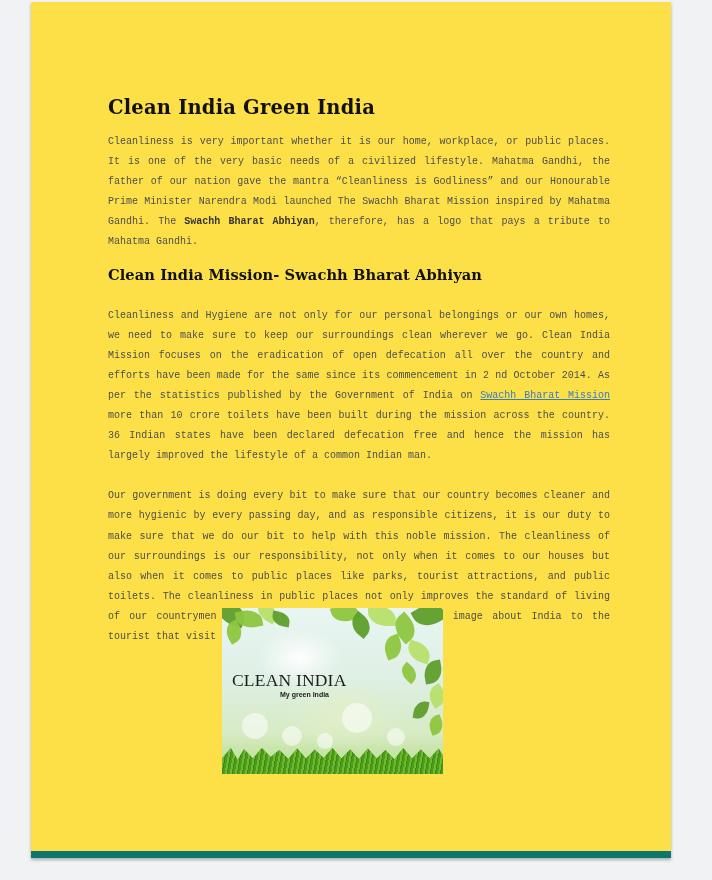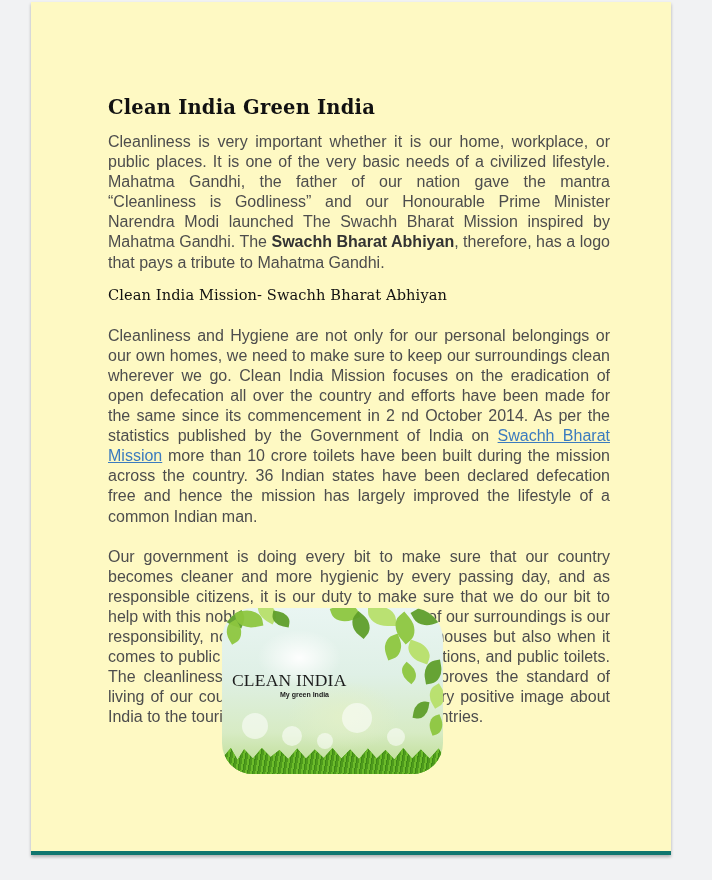--- a/index.html
+++ b/index.html
@@ -2,49 +2,48 @@
 <html><head>
 <meta charset="utf-8">
 <style>
   html, body { margin: 0; padding: 0; }
   body {
     width: 712px; height: 880px; background: #f1f2f3; position: relative; overflow: hidden;
     font-family: "DejaVu Sans", sans-serif;
   }
   .page {
     position: absolute; left: 31px; top: 2px; width: 640px; height: 849px;
-    background: #fef9c3;
+    background: #fde047;
     box-shadow: 0 2px 3px rgba(0,0,0,0.28);
-    border-bottom: 4px solid #0f766e;
+    border-bottom: 7px solid #0f766e;
   }
   .content { position: absolute; left: 77px; top: 92px; width: 502px; }
   h1 {
     font-family: "DejaVu Serif", serif; font-weight: bold; font-size: 19.5px;
     color: #111; margin: 0 0 10px 0; letter-spacing: 0.2px; line-height: 28px;
   }
   h2 {
-    font-family: "DejaVu Serif", serif; font-weight: normal; font-size: 14.6px;
+    font-family: "DejaVu Serif", serif; font-weight: bold; font-size: 14.6px;
     color: #111; margin: 0 0 20px 0; line-height: 22px; letter-spacing: 0.1px;
   }
   p {
-    font-family: Liberation Sans, sans-serif; font-size: 16px; color: #4d4d4d;
+    font-family: Liberation Mono, monospace; font-size: 10px; color: #4d4d4d;
     line-height: 20.1px; margin: 0; text-align: justify; text-align-last: left;
   }
   .p1 { margin-bottom: 11px; }
   .p2 { margin-bottom: 20px; }
   .p3 { margin-bottom: 0; }
   b { color: #333; }
   a.link { color: #3b7bbf; text-decoration: underline; margin-top: 44px; }
   .figure {
     position: absolute; left: 191px; top: 606px; width: 221px; height: 166px; overflow: hidden;
     background:
       radial-gradient(ellipse 60px 40px at 35% 30%, rgba(255,255,255,0.95), rgba(255,255,255,0) 70%),
       radial-gradient(ellipse 80px 50px at 55% 65%, rgba(226,240,200,0.9), rgba(255,255,255,0) 70%),
       linear-gradient(180deg, #e9f5f2 0%, #dff0e6 40%, #d7ebc4 75%, #b9db8b 100%);
-    border-radius: 31px;
   }
   .leaf { position: absolute; border-radius: 0 70% 0 70%; background: #8dc63f; opacity: 0.95; }
   .leaf.d { background: #5f9e2a; }
   .leaf.l { background: #b7df6a; }
   .bokeh { position: absolute; border-radius: 50%; background: rgba(255,255,255,0.55); }
   .grass {
     position: absolute; left: 0; bottom: 0; width: 100%; height: 26px;
     background:
       repeating-linear-gradient(100deg, #4e9a1c 0 2px, #6bbb2a 2px 4px, #3f8a16 4px 5px),
       #5aa820;

